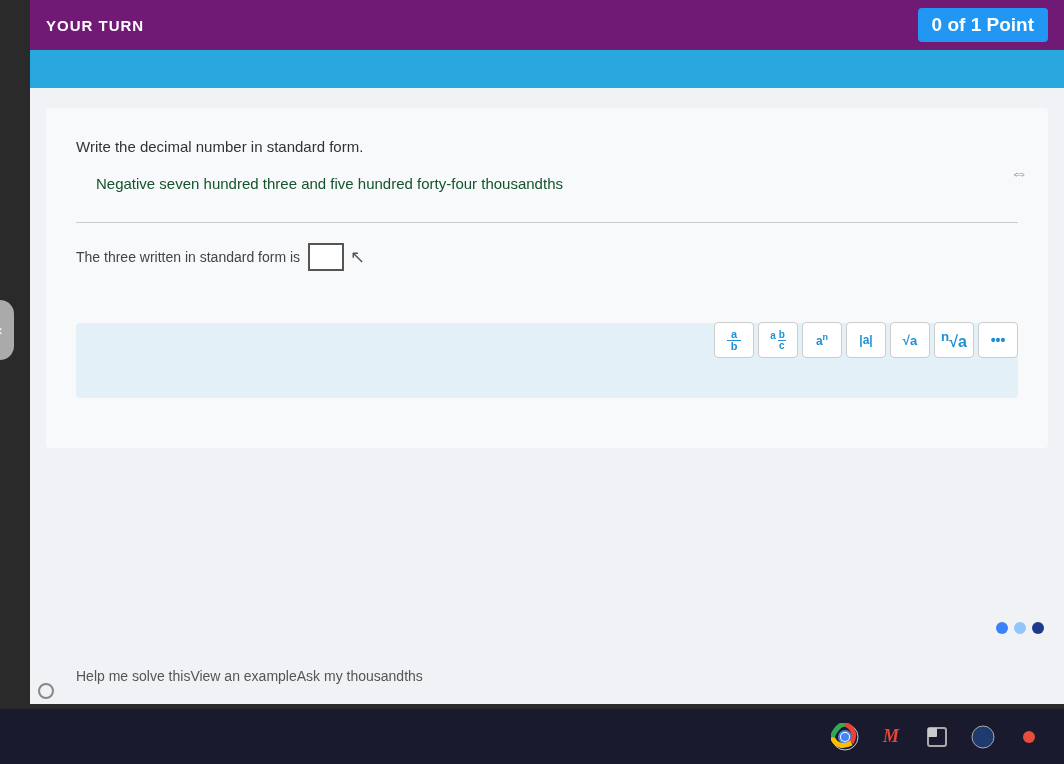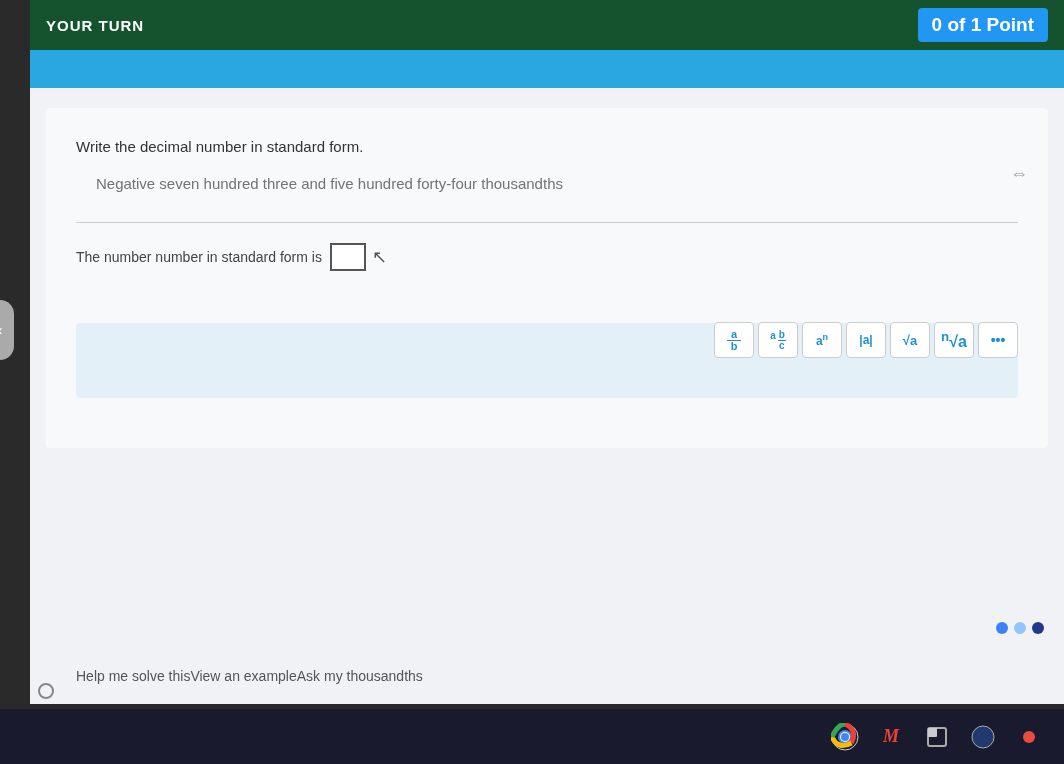--- a/index.html
+++ b/index.html
@@ -19,21 +19,21 @@
       top: 0;
       left: 30px;
       right: 0;
       bottom: 60px;
       background: #f0f2f5;
       border-radius: 0 0 0 0;
     }
 
     
     .header-bar {
-      background: #14532d;
+      background: #701a75;
       height: 50px;
       display: flex;
       align-items: center;
       padding: 0 16px;
       position: relative;
     }
 
     .your-turn-label {
       color: white;
       font-size: 15px;
@@ -72,21 +72,21 @@
     }
 
     .question-instruction {
       font-size: 15px;
       color: #333;
       margin-bottom: 20px;
     }
 
     .question-text {
       font-size: 15px;
-      color: #737373;
+      color: #14532d;
       margin-bottom: 30px;
       margin-left: 20px;
     }
 
     
     .divider {
       border: none;
       border-top: 1px solid #ccc;
       margin: 10px 0 20px 0;
     }
@@ -262,21 +262,21 @@
 
     <div class="expand-icon">⇔</div>
 
     <div class="question-instruction">Write the decimal number in standard form.</div>
 
     <div class="question-text">Negative seven hundred three and five hundred forty-four thousandths</div>
 
     <hr class="divider">
 
     <div class="answer-row">
-      <span>The number number in standard form is</span>
+      <span>The three written in standard form is</span>
       <div class="answer-input"></div>
       <span style="margin-left:6px; color:#555; font-size:18px;">↖</span>
     </div>
 
     <div class="input-area-bg"></div>
 
     <div class="math-toolbar">
       <button class="math-btn">
         <span style="display:flex;flex-direction:column;align-items:center;line-height:1;font-size:11px;">
           <span>a</span>

